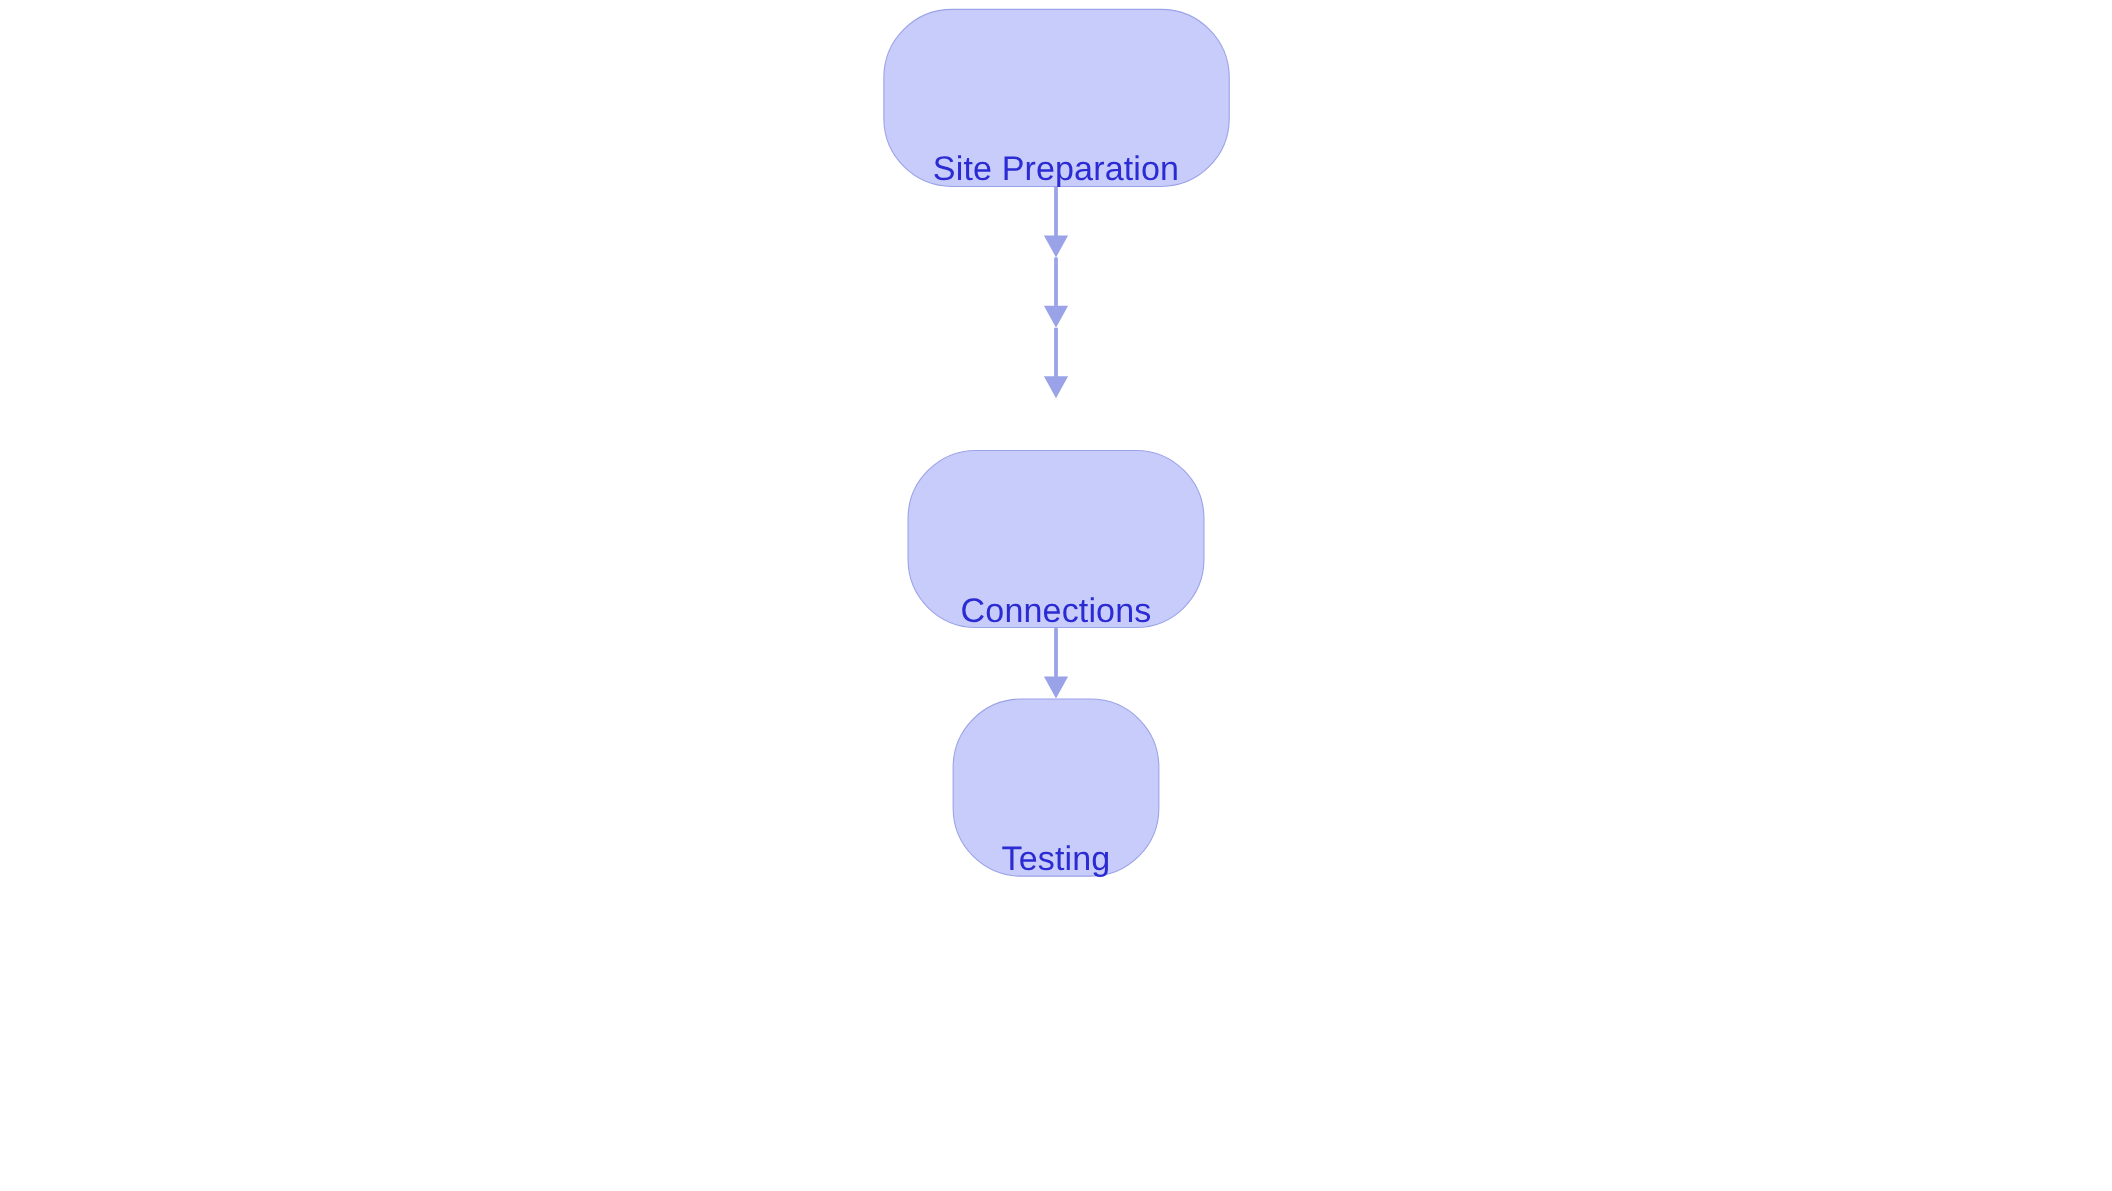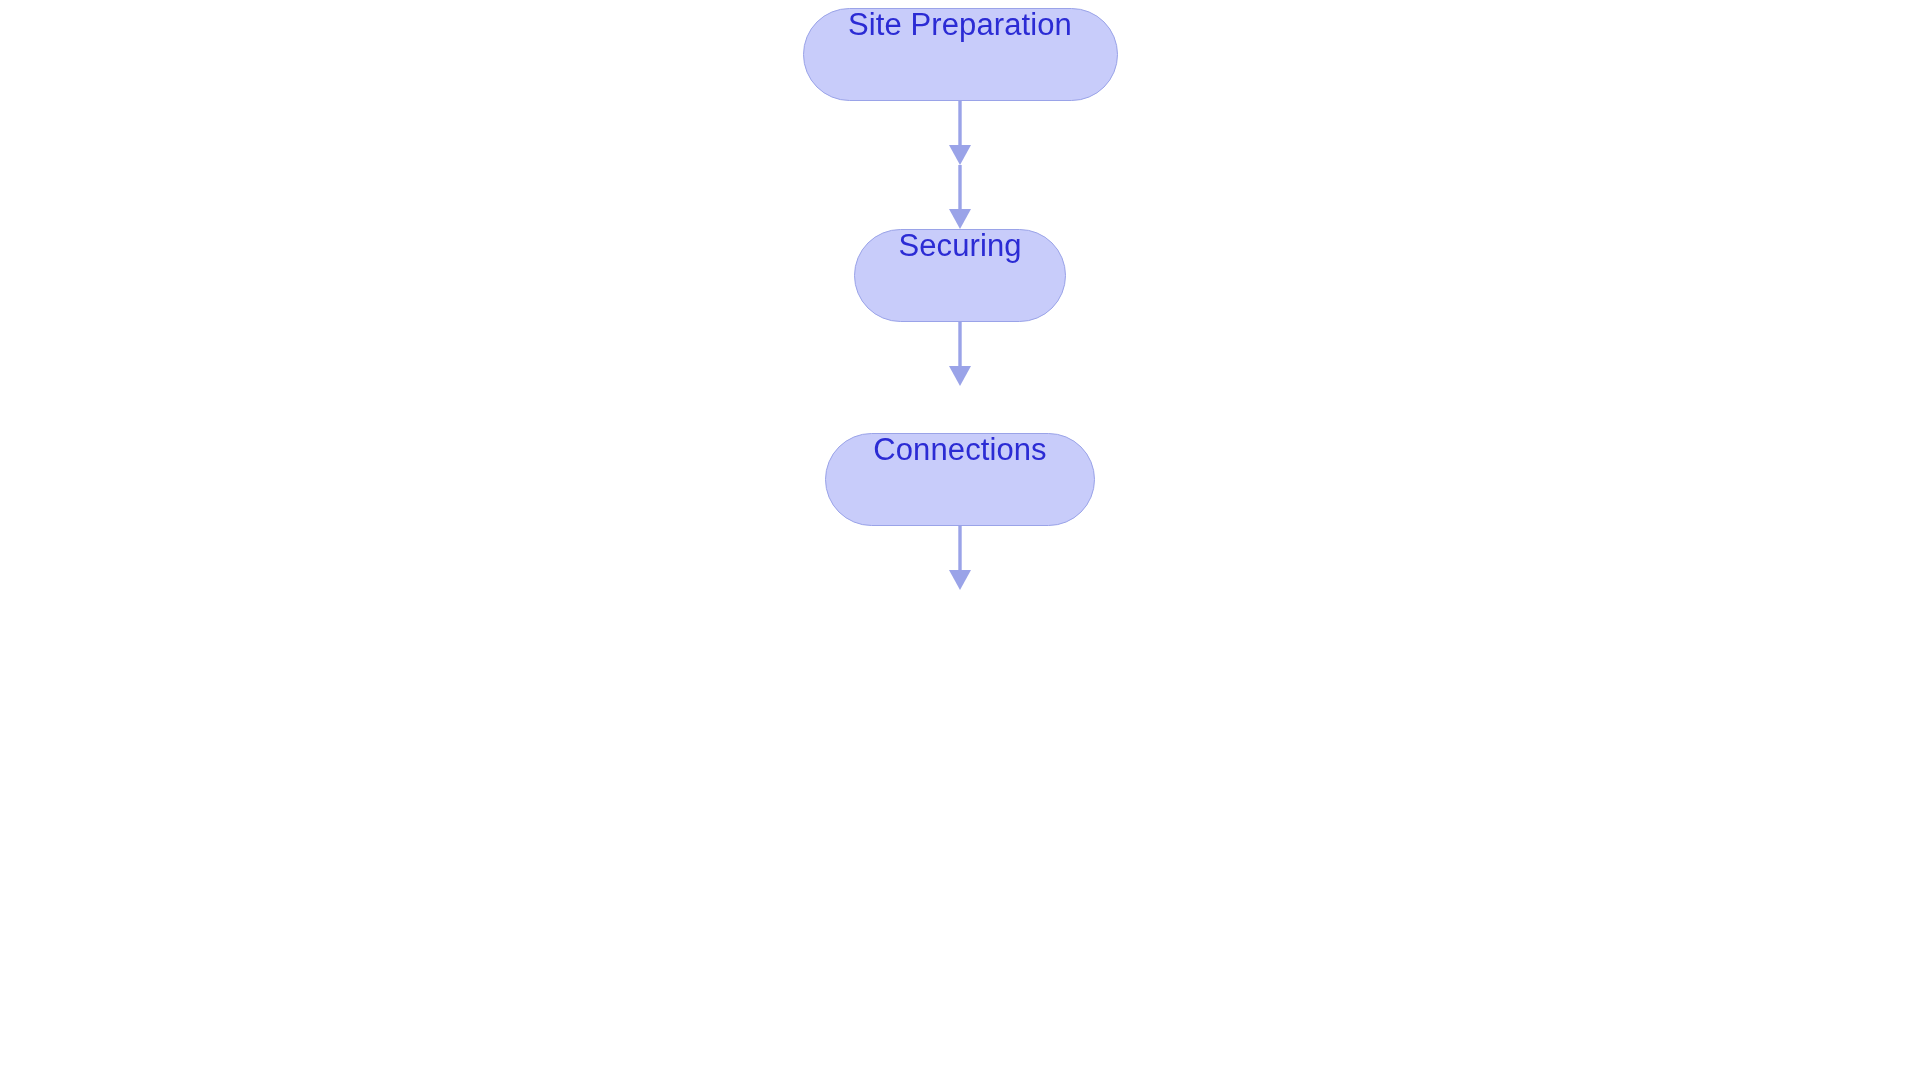--- a/index.html
+++ b/index.html
@@ -28,23 +28,23 @@
     width: 1920px;
     height: 1083px;
     display: flex;
     flex-direction: column;
     align-items: center;
   }
 
   
   .node {
     box-sizing: border-box;
-    height: 93px;
+    height: 162px;
     display: flex;
-    align-items: flex-start;
+    align-items: flex-end;
     justify-content: center;
     background: #c8ccfa;
     border: 1.6px solid #9aa3e8;
     border-radius: 62.5px;
     padding: 0 34px;
     flex: none;
   }
   .node-label {
     font-family: "Liberation Sans", sans-serif;
     font-size: 31px;
@@ -88,37 +88,37 @@
     </div>
 
 
     <div class="connector">
       <svg width="40" height="64" viewBox="0 0 40 64" xmlns="http://www.w3.org/2000/svg">
         <line x1="20" y1="0" x2="20" y2="46" stroke="#9aa3e8" stroke-width="3.4"></line>
         <polygon points="9,44 31,44 20,64" fill="#9aa3e8"></polygon>
       </svg>
     </div>
 
-    <div class="node" style="width: 212px; background: rgb(200, 204, 250); border-color: rgb(154, 163, 232);">
-      <span class="node-label" style="color: rgb(43, 43, 212);">Securing</span>
-    </div>
 
     <div class="connector">
       <svg width="40" height="64" viewBox="0 0 40 64" xmlns="http://www.w3.org/2000/svg">
         <line x1="20" y1="0" x2="20" y2="46" stroke="#9aa3e8" stroke-width="3.4"></line>
         <polygon points="9,44 31,44 20,64" fill="#9aa3e8"></polygon>
       </svg>
     </div>
 
     <div class="node" style="width: 270px; background: rgb(200, 204, 250); border-color: rgb(154, 163, 232); margin-top: 47px;">
       <span class="node-label" style="color: rgb(43, 43, 212);">Connections</span>
     </div>
 
     <div class="connector">
       <svg width="40" height="64" viewBox="0 0 40 64" xmlns="http://www.w3.org/2000/svg">
         <line x1="20" y1="0" x2="20" y2="46" stroke="#9aa3e8" stroke-width="3.4"></line>
         <polygon points="9,44 31,44 20,64" fill="#9aa3e8"></polygon>
       </svg>
     </div>
 
+    <div class="node" style="width: 188px; background: rgb(200, 204, 250); border-color: rgb(154, 163, 232);">
+      <span class="node-label" style="color: rgb(43, 43, 212);">Testing</span>
+    </div>
 
   </div>
 </div>
 
 </body></html>

